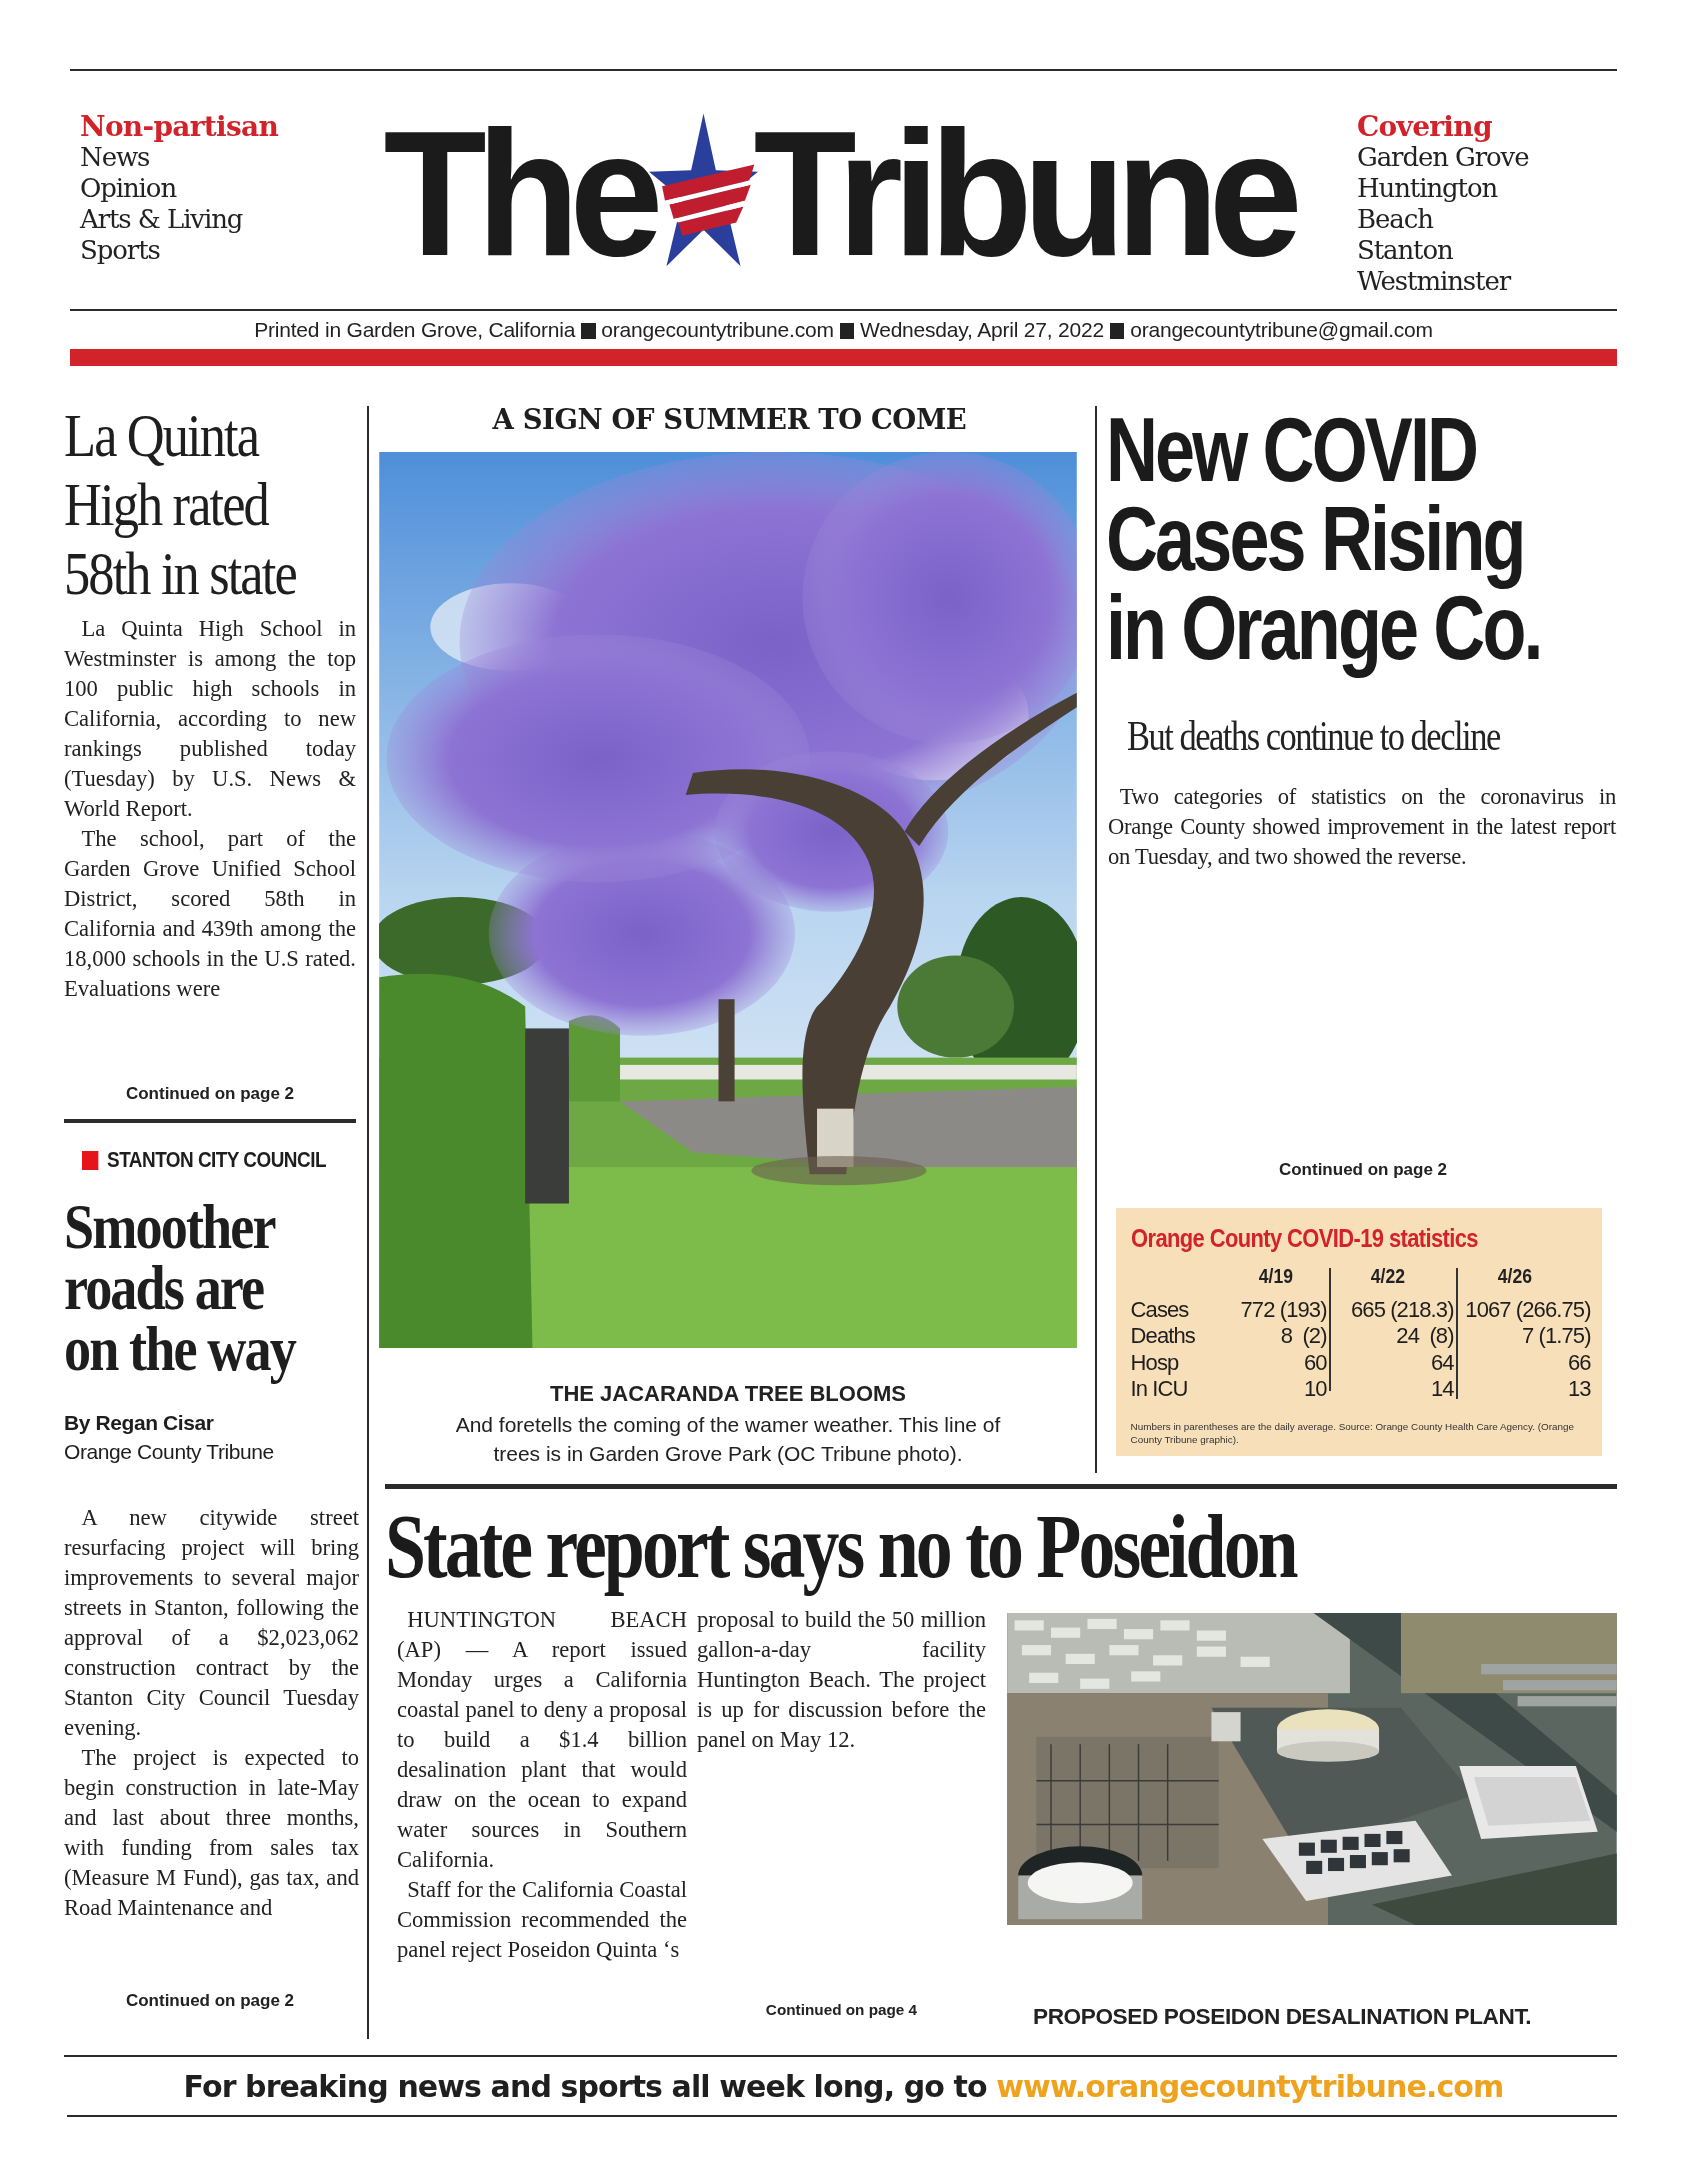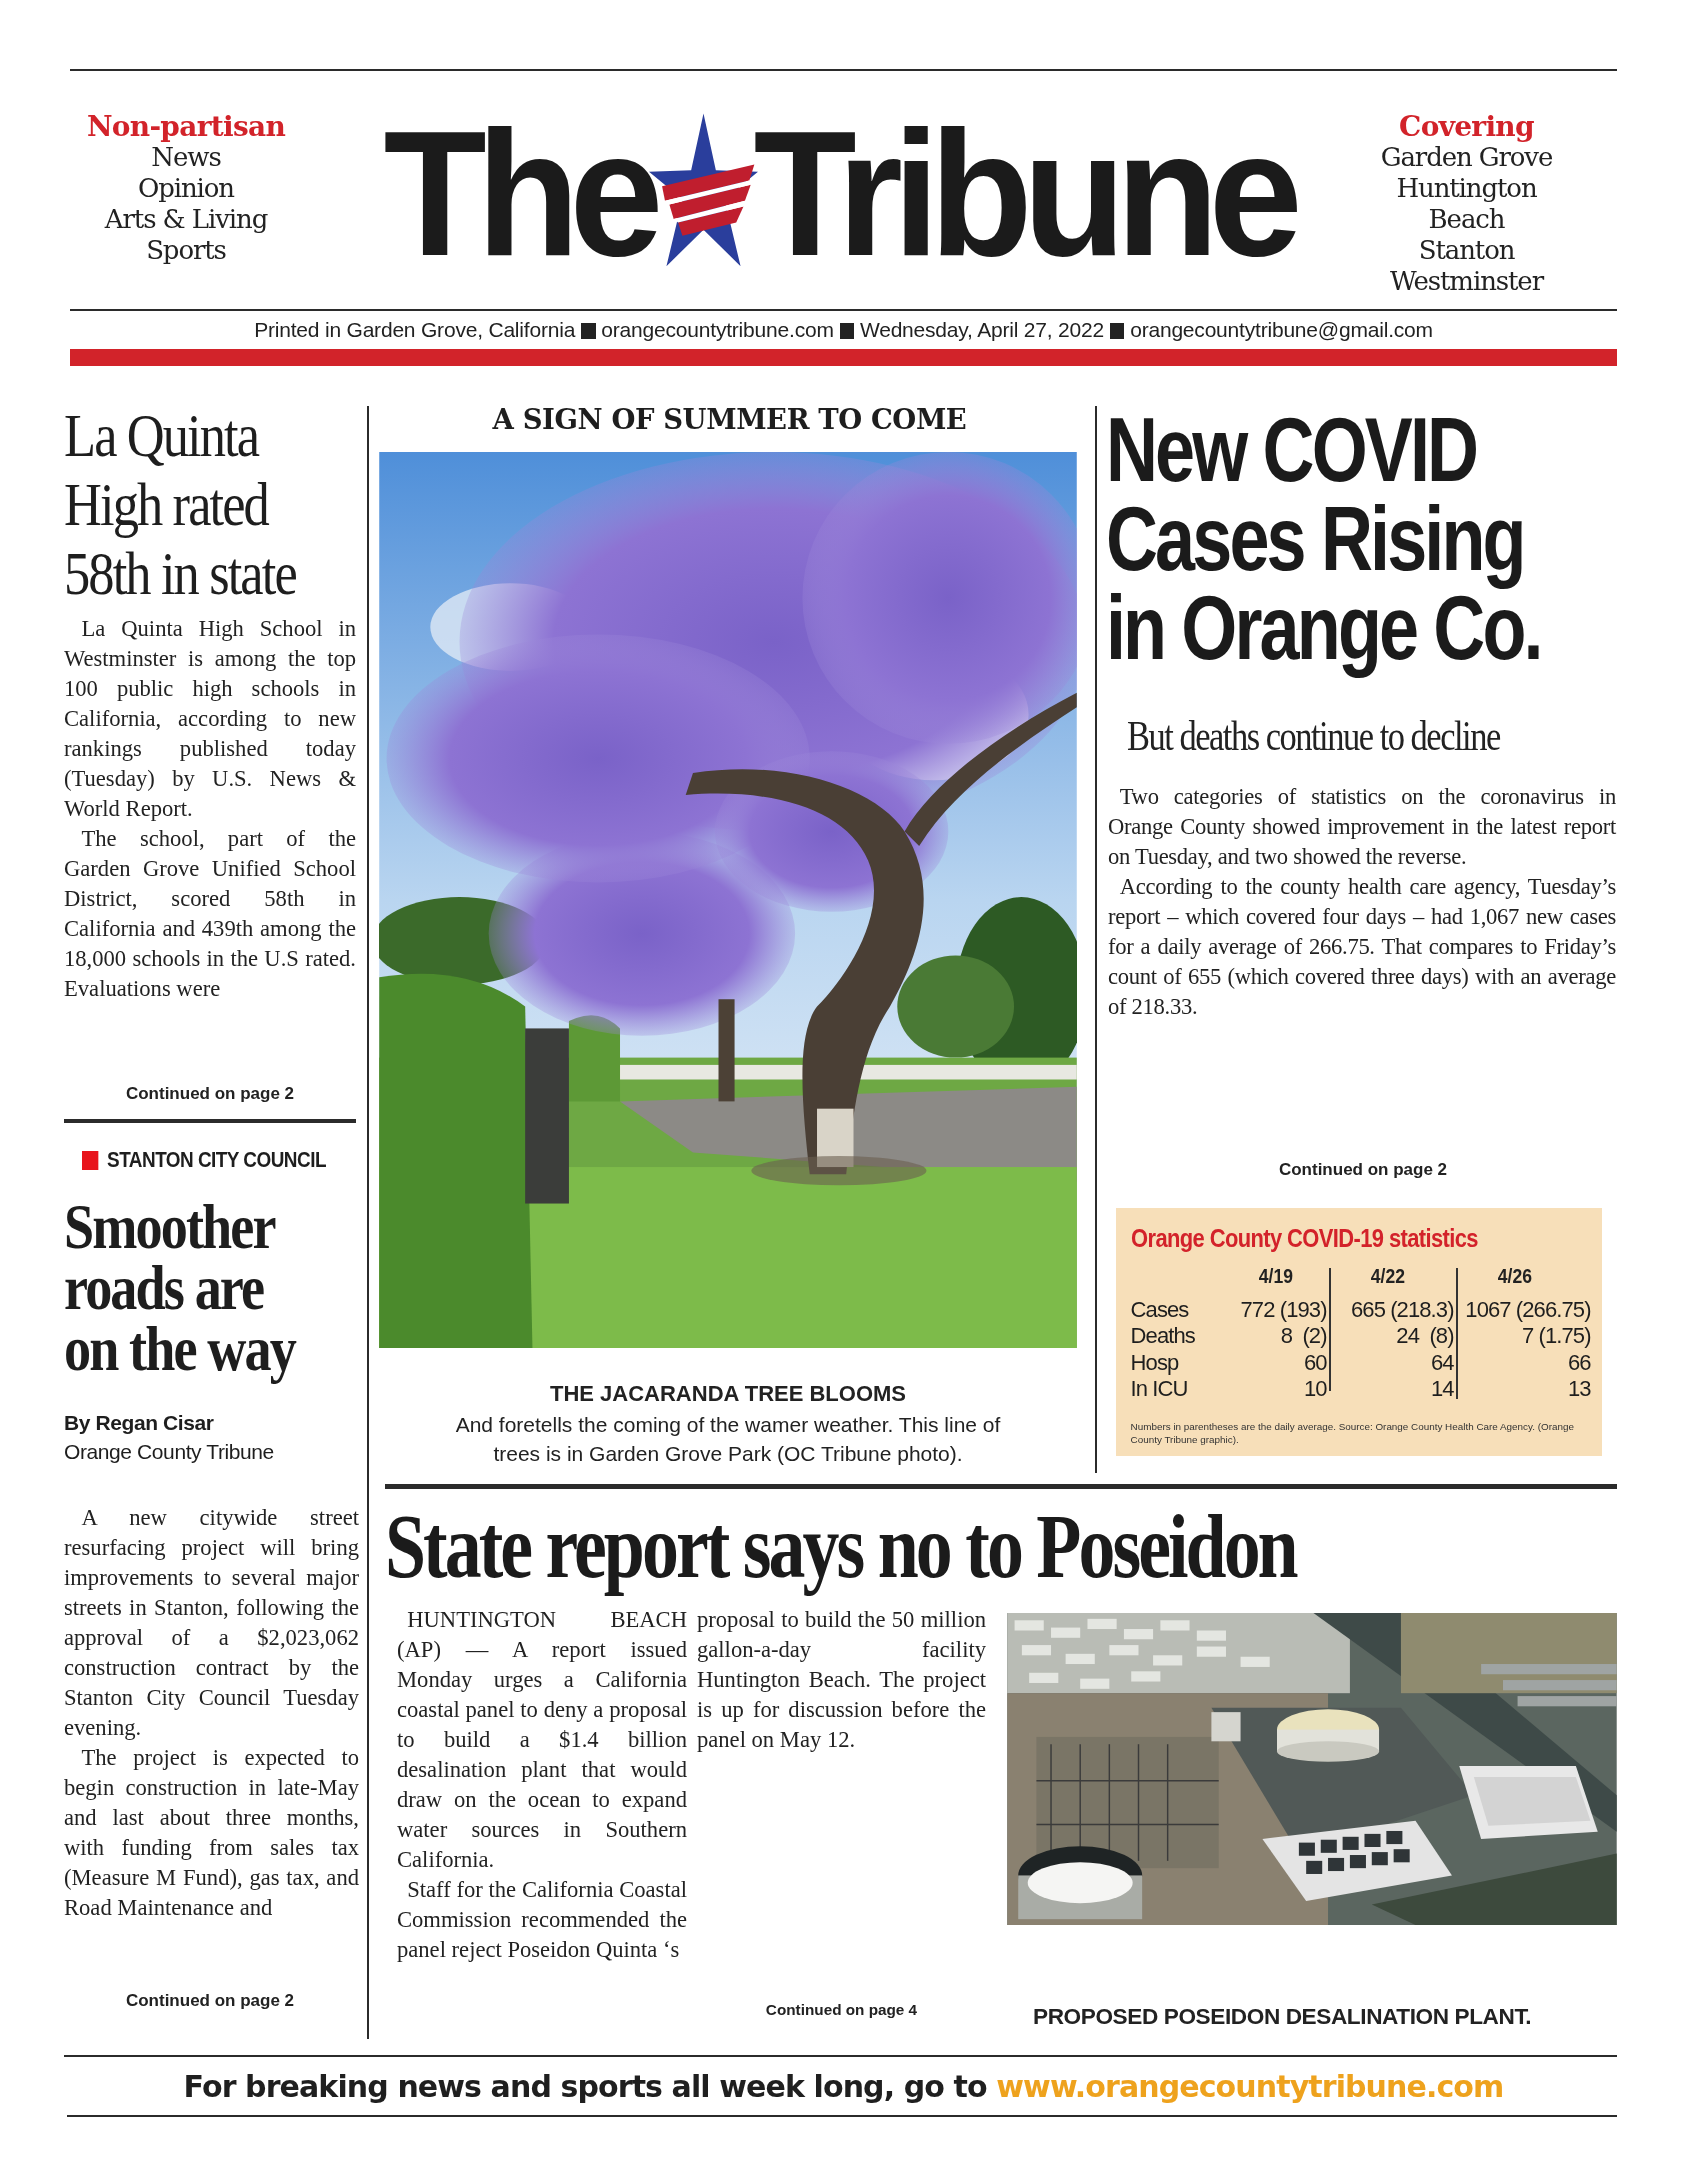--- a/index.html
+++ b/index.html
@@ -3,21 +3,21 @@
 <meta charset="utf-8">
 <style>
   * { box-sizing: border-box; margin: 0; padding: 0; }
   html, body { width: 1687px; height: 2183px; background: #ffffff; overflow: hidden; }
   body { position: relative; font-family: "Liberation Serif", serif; color: #1e1e1e; }
 
   .abs { position: absolute; }
   .rule { position: absolute; background: #2b2b2b; }
 
   
-  .mast-left, .mast-right { position: absolute; text-align: center; font-family: "DejaVu Serif", serif; line-height: 31px; }
+  .mast-left, .mast-right { position: absolute; text-align: left; font-family: "DejaVu Serif", serif; line-height: 31px; }
   .mast-left { left: 80px; top: 111px; width: 212px; }
   .mast-right { left: 1357px; top: 111px; width: 219px; }
   .mast-red { color: #d2232a; font-weight: bold; font-size: 28px; letter-spacing: -0.7px; }
   .mast-item { font-size: 26px; color: #222; letter-spacing: -1.1px; display: block; }
 
   .logo { position: absolute; left: 349px; top: 109px; width: 978px; height: 168px; display: flex; align-items: center; justify-content: center; }
   .logo-word { font-family: "Liberation Sans", sans-serif; font-weight: bold; font-size: 169px; letter-spacing: -10.2px; color: #1b1b1b; line-height: 1; transform: scaleY(1.05); }
   .logo-star { width: 109px; height: 161px; margin: 0 -4.4px; }
 
   .dateline { position: absolute; left: 70px; top: 318px; width: 1547px; text-align: center; font-family: "Liberation Sans", sans-serif; font-size: 21px; color: #222; letter-spacing: -0.2px; }
@@ -202,21 +202,20 @@
 
 <article>
   <div class="abs covid-hl" style="left:1106px; top:406px;">
     <div>New COVID</div>
     <div>Cases Rising</div>
     <div>in Orange Co.</div>
   </div>
   <div class="abs covid-sub" style="left:1127px; top:712px;">But deaths continue to decline</div>
   <div class="abs covid-body" style="left:1108px; top:782px; width:508px;">
     <p>Two categories of statistics on the coronavirus in Orange County showed improvement in the latest report on Tuesday, and two showed the reverse.</p>
-    <p>According to the county health care agency, Tuesday’s report – which covered four days – had 1,067 new cases for a daily average of 266.75. That compares to Friday’s count of 655 (which covered three days) with an average of 218.33.</p>
   </div>
   <div class="abs cont" style="left:1109px; top:1160px; width:508px;">Continued on page 2</div>
 
   <div class="stats-box">
     <div class="stats-title">Orange County COVID-19 statistics</div>
     <div class="stats-hdr" style="left:140px;">4/19</div>
     <div class="stats-hdr" style="left:252px;">4/22</div>
     <div class="stats-hdr" style="left:379px;">4/26</div>
     <div class="stats-vline" style="left:213px; top:60px; height:123px;"></div>
     <div class="stats-vline" style="left:340px; top:60px; height:131px;"></div>

